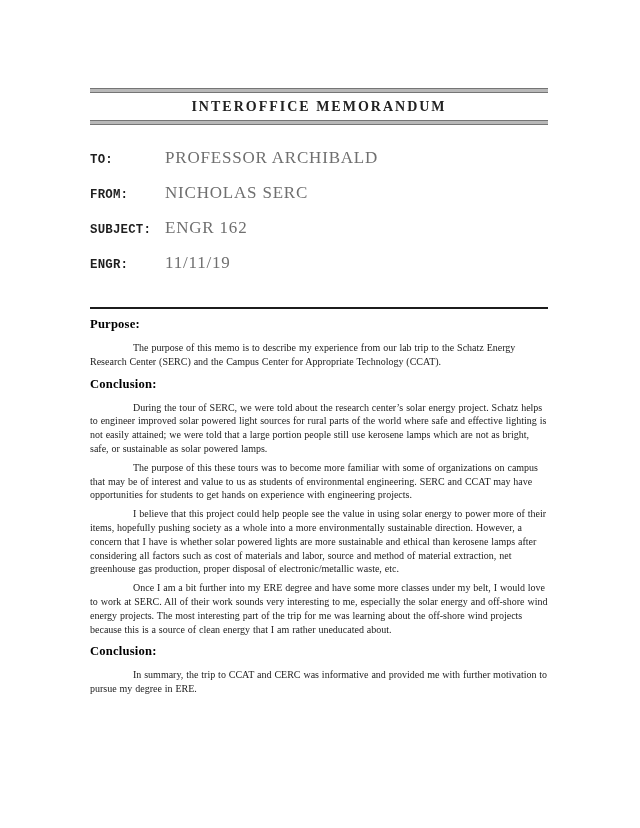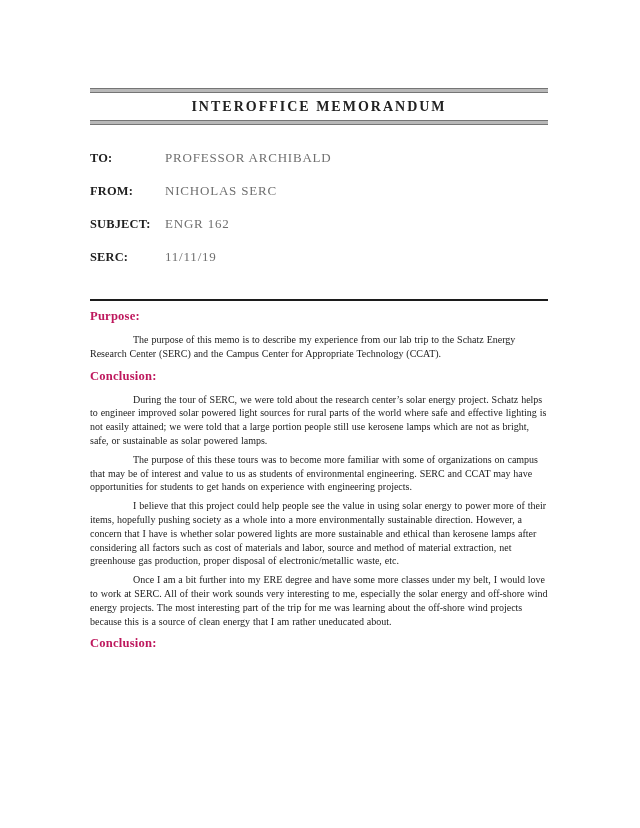--- a/index.html
+++ b/index.html
@@ -34,38 +34,39 @@
     margin: 5px 0 4px 0;
   }
   .fields { margin-top: 25px; }
   .field-row { margin-bottom: 17px; font-size: 12.4px; line-height: 15px; }
   .field-label {
     display: inline-block;
     width: 75px;
     font-weight: bold;
     letter-spacing: 0.2px;
     color: #1f1f1f;
+    font-family: Liberation Mono, monospace;
   }
   .field-value {
-    font-size: 13px;
+    font-size: 17px;
     color: #6f6f6f;
     letter-spacing: 0.8px;
   }
   .rule-black {
     height: 2px;
     background: #1c1c1c;
     margin-top: 34px;
     margin-bottom: 4px;
   }
   .section h2 {
     font-size: 12.6px;
     line-height: 15px;
     font-weight: bold;
     letter-spacing: 0.2px;
-    color: #be185d;
+    color: #000000;
     margin: 8px 0 9px 0;
   }
   .section p {
     margin: 0 0 5px 0;
     text-indent: 43px;
     font-size: 10px;
     line-height: 13.8px;
     word-spacing: 0.04em;
     color: #1b1b1b;
     text-align: left;
@@ -85,37 +86,38 @@
       <div class="field-row">
         <span class="field-label">TO:</span><span class="field-value">PROFESSOR ARCHIBALD</span>
       </div>
       <div class="field-row">
         <span class="field-label">FROM:</span><span class="field-value">NICHOLAS SERC</span>
       </div>
       <div class="field-row">
         <span class="field-label">SUBJECT:</span><span class="field-value">ENGR 162</span>
       </div>
       <div class="field-row">
-        <span class="field-label">SERC:</span><span class="field-value">11/11/19</span>
+        <span class="field-label">ENGR:</span><span class="field-value">11/11/19</span>
       </div>
     </div>
 
     <div class="rule-black"></div>
 
     <div class="section">
       <h2>Purpose:</h2>
       <p>The purpose of this memo is to describe my experience from our lab trip to the Schatz Energy Research Center (SERC) and the Campus Center for Appropriate Technology (CCAT).</p>
     </div>
 
     <div class="section">
       <h2>Conclusion:</h2>
       <p>During the tour of SERC, we were told about the research center’s solar energy project. Schatz helps to engineer improved solar powered light sources for rural parts of the world where safe and effective lighting is not easily attained; we were told that a large portion people still use kerosene lamps which are not as bright, safe, or sustainable as solar powered lamps.</p>
       <p>The purpose of this these tours was to become more familiar with some of organizations on campus that may be of interest and value to us as students of environmental engineering. SERC and CCAT may have opportunities for students to get hands on experience with engineering projects.</p>
       <p>I believe that this project could help people see the value in using solar energy to power more of their items, hopefully pushing society as a whole into a more environmentally sustainable direction. However, a concern that I have is whether solar powered lights are more sustainable and ethical than kerosene lamps after considering all factors such as cost of materials and labor, source and method of material extraction, net greenhouse gas production, proper disposal of electronic/metallic waste, etc.</p>
       <p>Once I am a bit further into my ERE degree and have some more classes under my belt, I would love to work at SERC. All of their work sounds very interesting to me, especially the solar energy and off-shore wind energy projects. The most interesting part of the trip for me was learning about the off-shore wind projects because this is a source of clean energy that I am rather uneducated about.</p>
     </div>
 
     <div class="section">
       <h2>Conclusion:</h2>
+      <p>In summary, the trip to CCAT and CERC was informative and provided me with further motivation to pursue my degree in ERE.</p>
     </div>
 
   </div>
 </div>
 
 </body></html>

